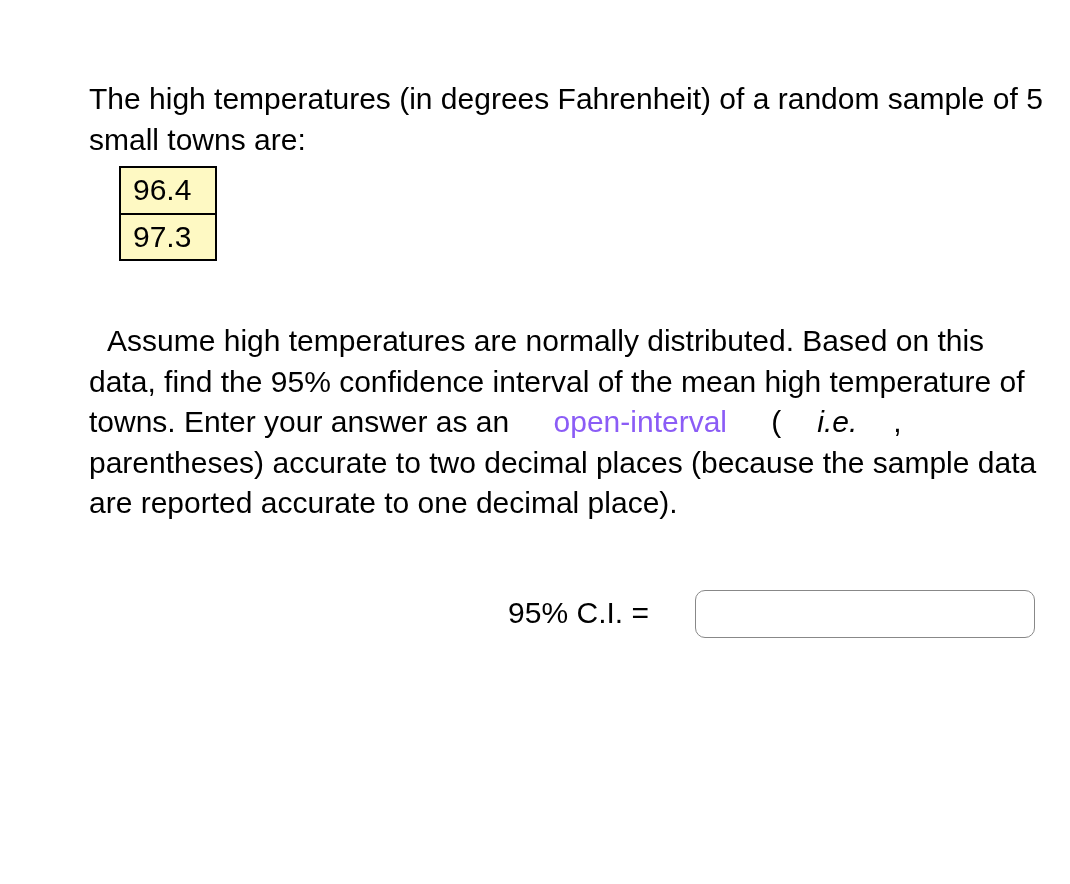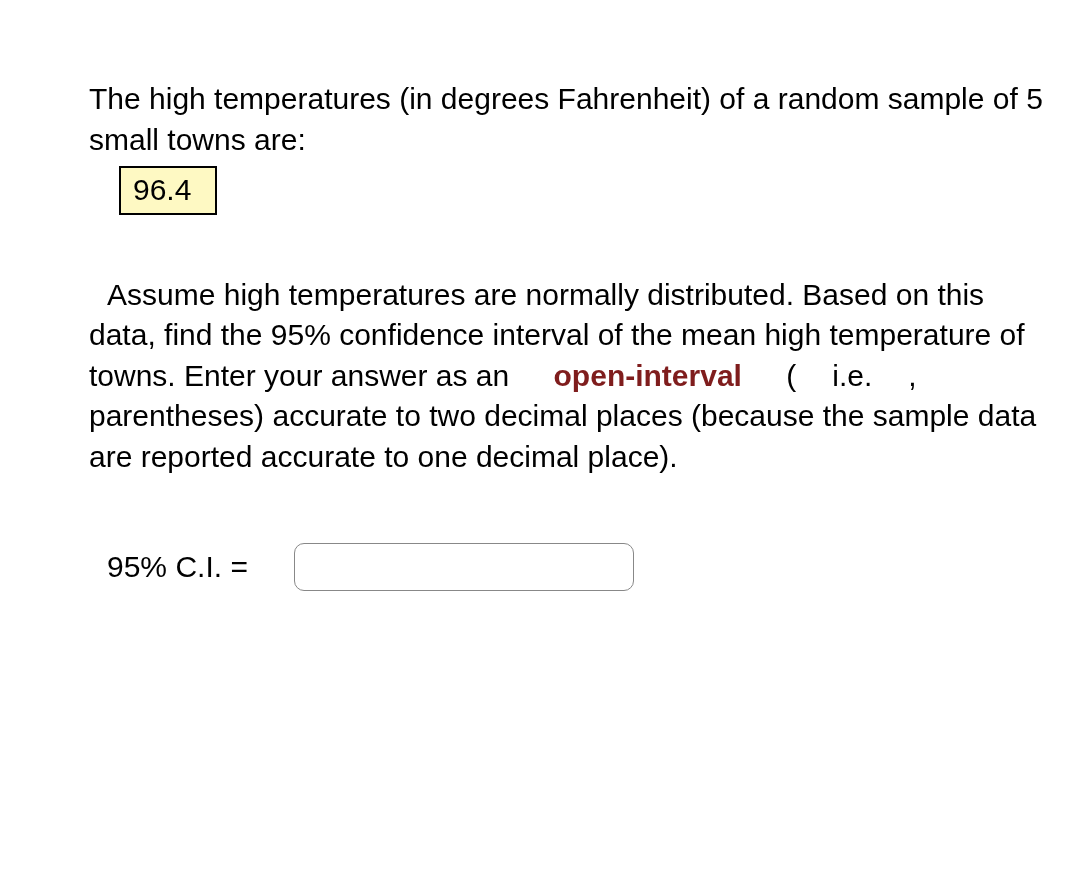--- a/index.html
+++ b/index.html
@@ -28,30 +28,32 @@
       border: 2px solid #000;
       padding: 2px 12px 2px 12px;
       background: #fef9c3;
       font-size: 30px;
       min-width: 96px;
     }
     .instruction-text {
       margin-top: 60px;
     }
     .red {
-      color: #7f1d1d;
-      font-weight: bold;
+      color: #8b5cf6;
+      font-weight: normal;
     }
     .italic {
+      font-style: italic;
     }
     .answer-row {
       margin-top: 48px;
       display: flex;
       align-items: center;
       gap: 10px;
+      justify-content: flex-end;
     }
     .answer-row label {
       font-size: 30px;
     }
     .ci-input {
       width: 340px;
       height: 48px;
       border: 1px solid #888;
       border-radius: 10px;
       font-size: 24px;
@@ -62,20 +64,23 @@
 </head>
 <body>
 
 <div class="question-text">The high temperatures (in degrees Fahrenheit) of a random sample of 5 small towns are:</div>
 
 <table class="data-table">
   <tbody>
     <tr>
         <td>96.4</td>
       </tr>
+    <tr>
+        <td>97.3</td>
+      </tr>
   </tbody>
 </table>
 
 <div class="instruction-text">
   <span>Assume high temperatures are normally distributed. Based on this data, find the 95% confidence interval of the mean high temperature of towns. Enter your answer as an </span><span class="red">open-interval</span><span> (</span><span class="italic">i.e.</span><span>, parentheses) accurate to two decimal places (because the sample data are reported accurate to one decimal place).</span>
 </div>
 
 <div class="answer-row">
   <label>95% C.I. = </label>
   <input type="text" class="ci-input" value="" style="">

